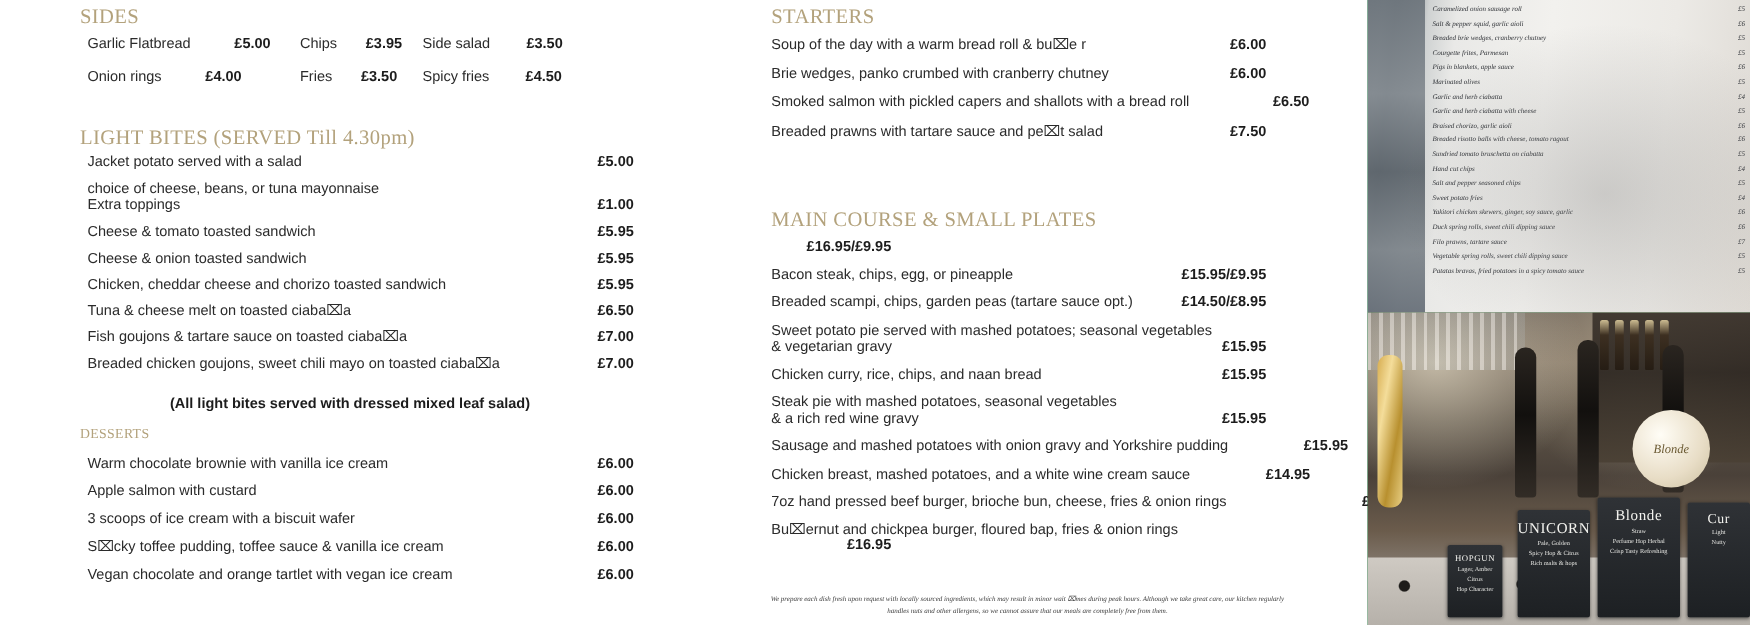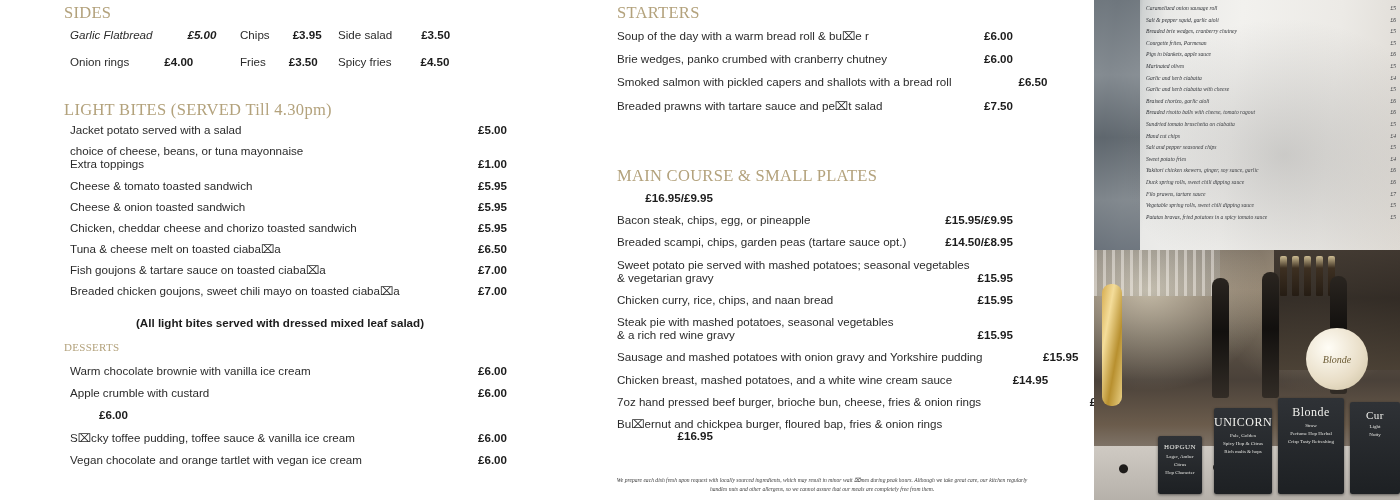--- a/index.html
+++ b/index.html
@@ -167,21 +167,21 @@
 <div id="page">
 
   <div class="doc">
 
     <div class="col-left">
 
       <div class="heading" style="position:absolute;left:0;top:3px;">SIDES</div>
 
       <div class="sides-grid" id="sides-grid" style="position:absolute;left:6px;top:28px;">
           <div style="position: absolute; left: 0px;">
-            <div class="sides-col" style="margin-bottom: 14px; font-style: italic;">
+            <div class="sides-col" style="margin-bottom: 14px;">
               <span class="nm">Garlic Flatbread</span>
               <span class="pr" style="min-width: 64px; text-align: right;">£5.00</span>
             </div>
             <div class="sides-col" style="margin-bottom: 0px;">
               <span class="nm">Onion rings</span>
               <span class="pr" style="min-width: 64px; text-align: right;">£4.00</span>
             </div>
           </div>
           <div style="position: absolute; left: 170px;">
             <div class="sides-col" style="margin-bottom: 14px;">
@@ -249,24 +249,25 @@
       <div class="centernote" style="position:absolute;left:6px;top:316px;">(All light bites served with dressed mixed leaf salad)</div>
 
       <div class="heading small" style="position:absolute;left:0;top:341px;">DESSERTS</div>
 
       <div class="rows" id="desserts-rows" style="position:absolute;left:6px;top:365px;width:437px;">
           <div class="row" style="margin-bottom: 10px;">
             <span class="nm">Warm chocolate brownie with vanilla ice cream</span>
             <span class="pr narrow">£6.00</span>
           </div>
           <div class="row" style="margin-bottom: 10px;">
-            <span class="nm">Apple crumble with custard</span>
+            <span class="nm">Apple salmon with custard</span>
             <span class="pr narrow">£6.00</span>
           </div>
           <div class="row" style="margin-bottom: 10px;">
+            <span class="nm">3 scoops of ice cream with a biscuit wafer</span>
             <span class="pr narrow">£6.00</span>
           </div>
           <div class="row" style="margin-bottom: 10px;">
             <span class="nm">S⌧cky toffee pudding, toffee sauce &amp; vanilla ice cream</span>
             <span class="pr narrow">£6.00</span>
           </div>
           <div class="row" style="margin-bottom: 10px;">
             <span class="nm">Vegan chocolate and orange tartlet with vegan ice cream</span>
             <span class="pr narrow">£6.00</span>
           </div>

